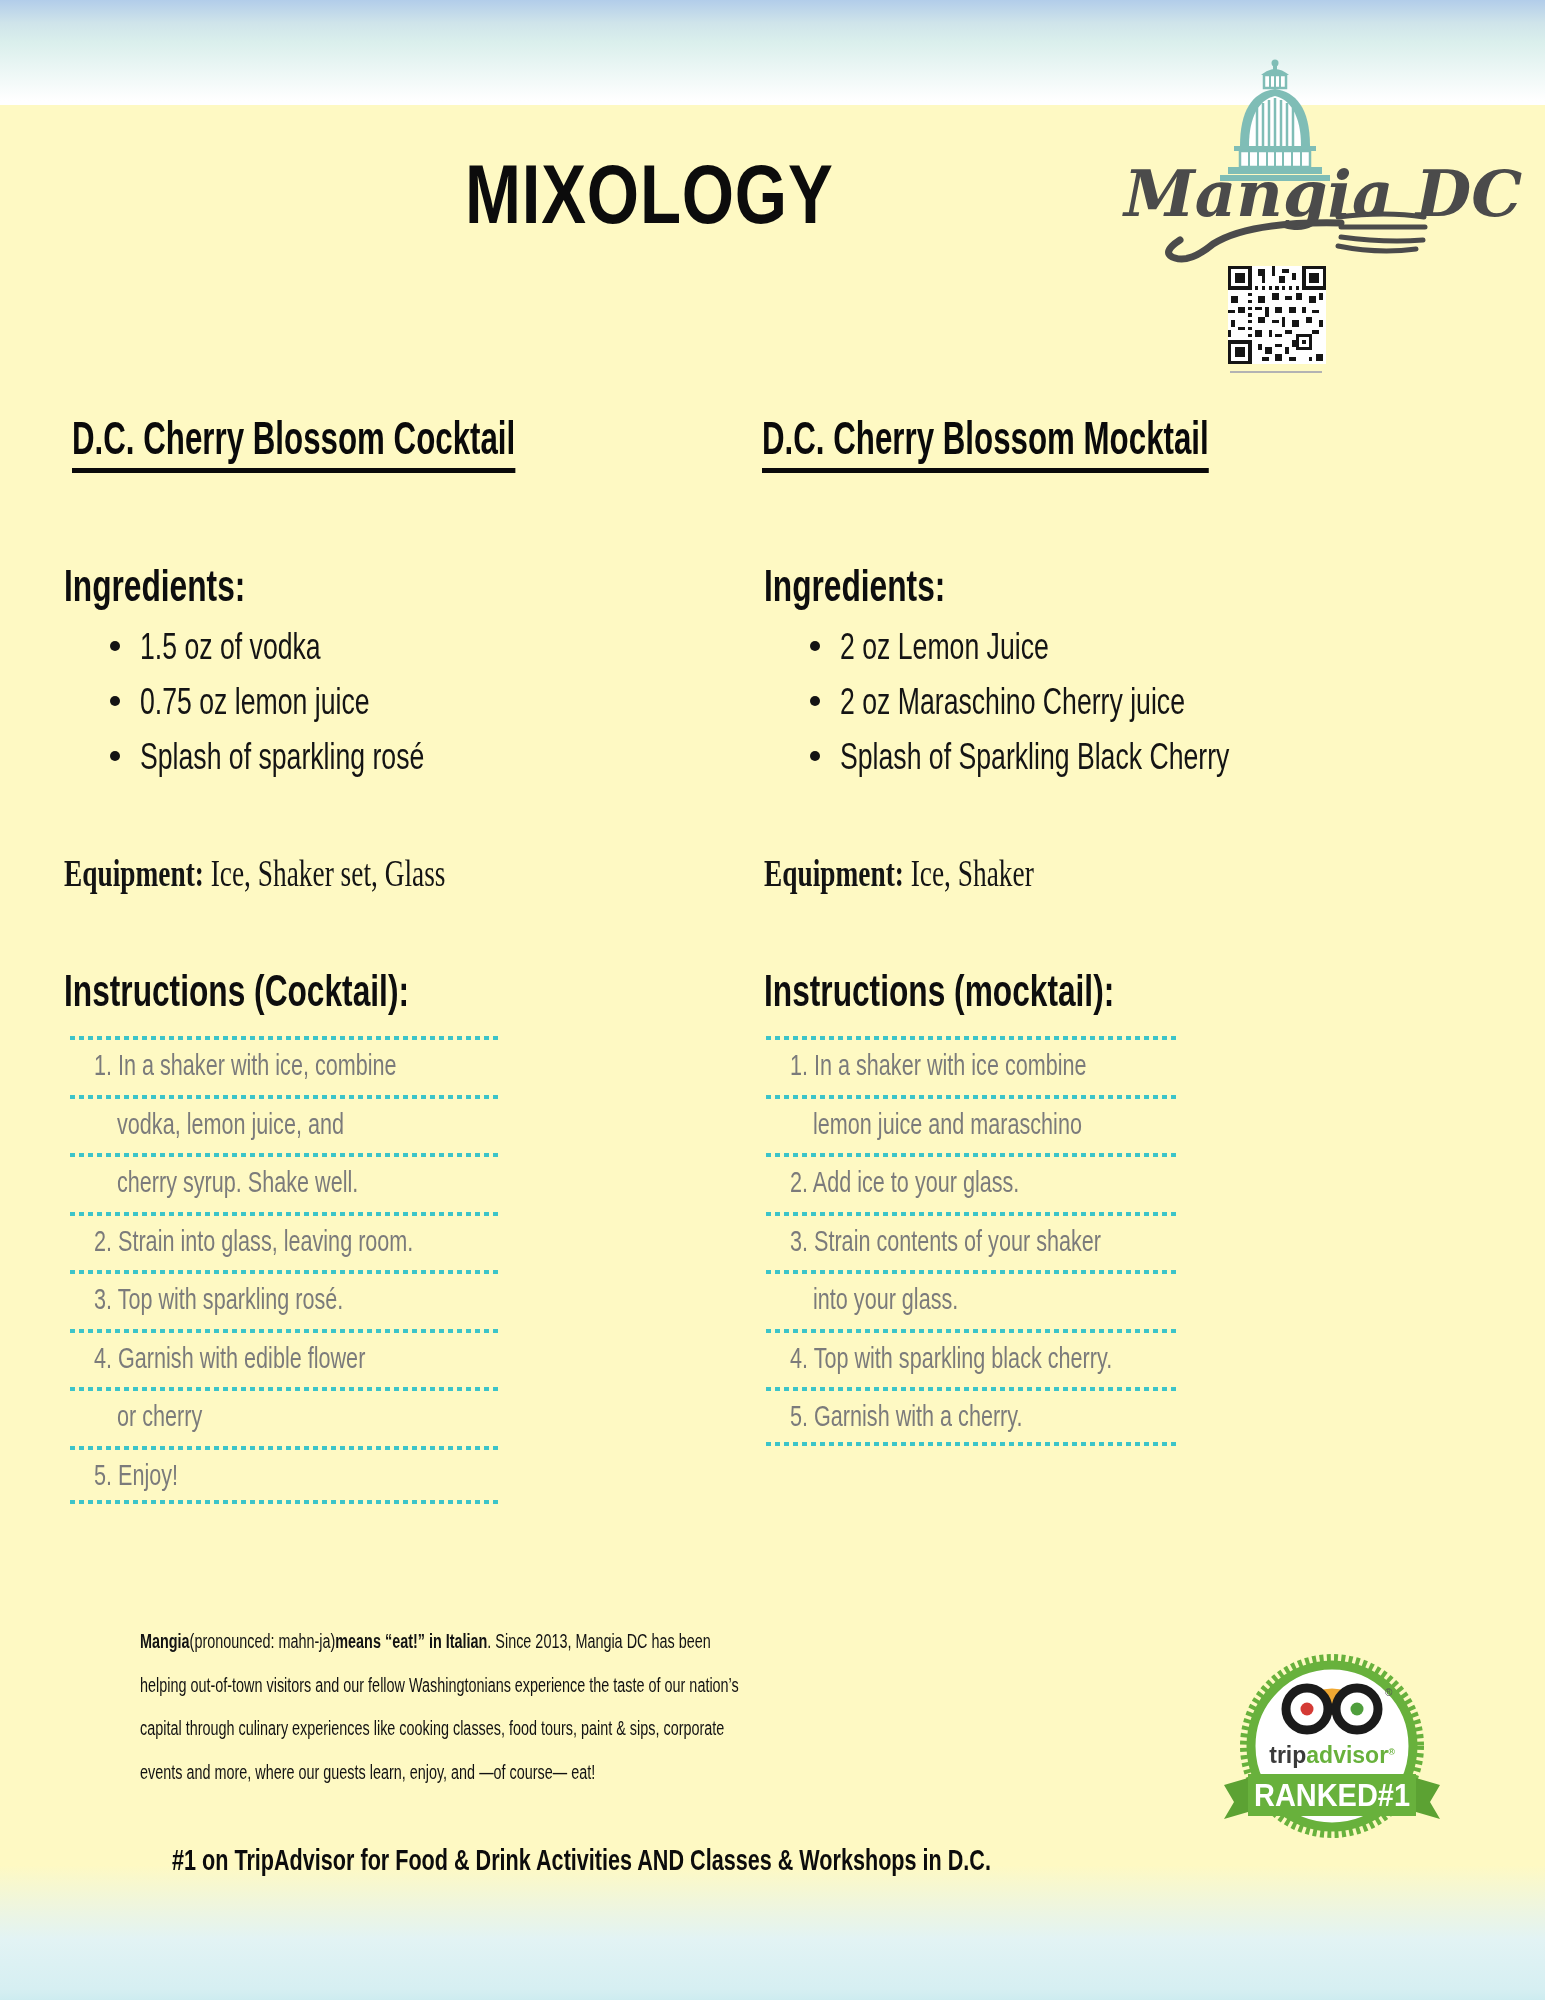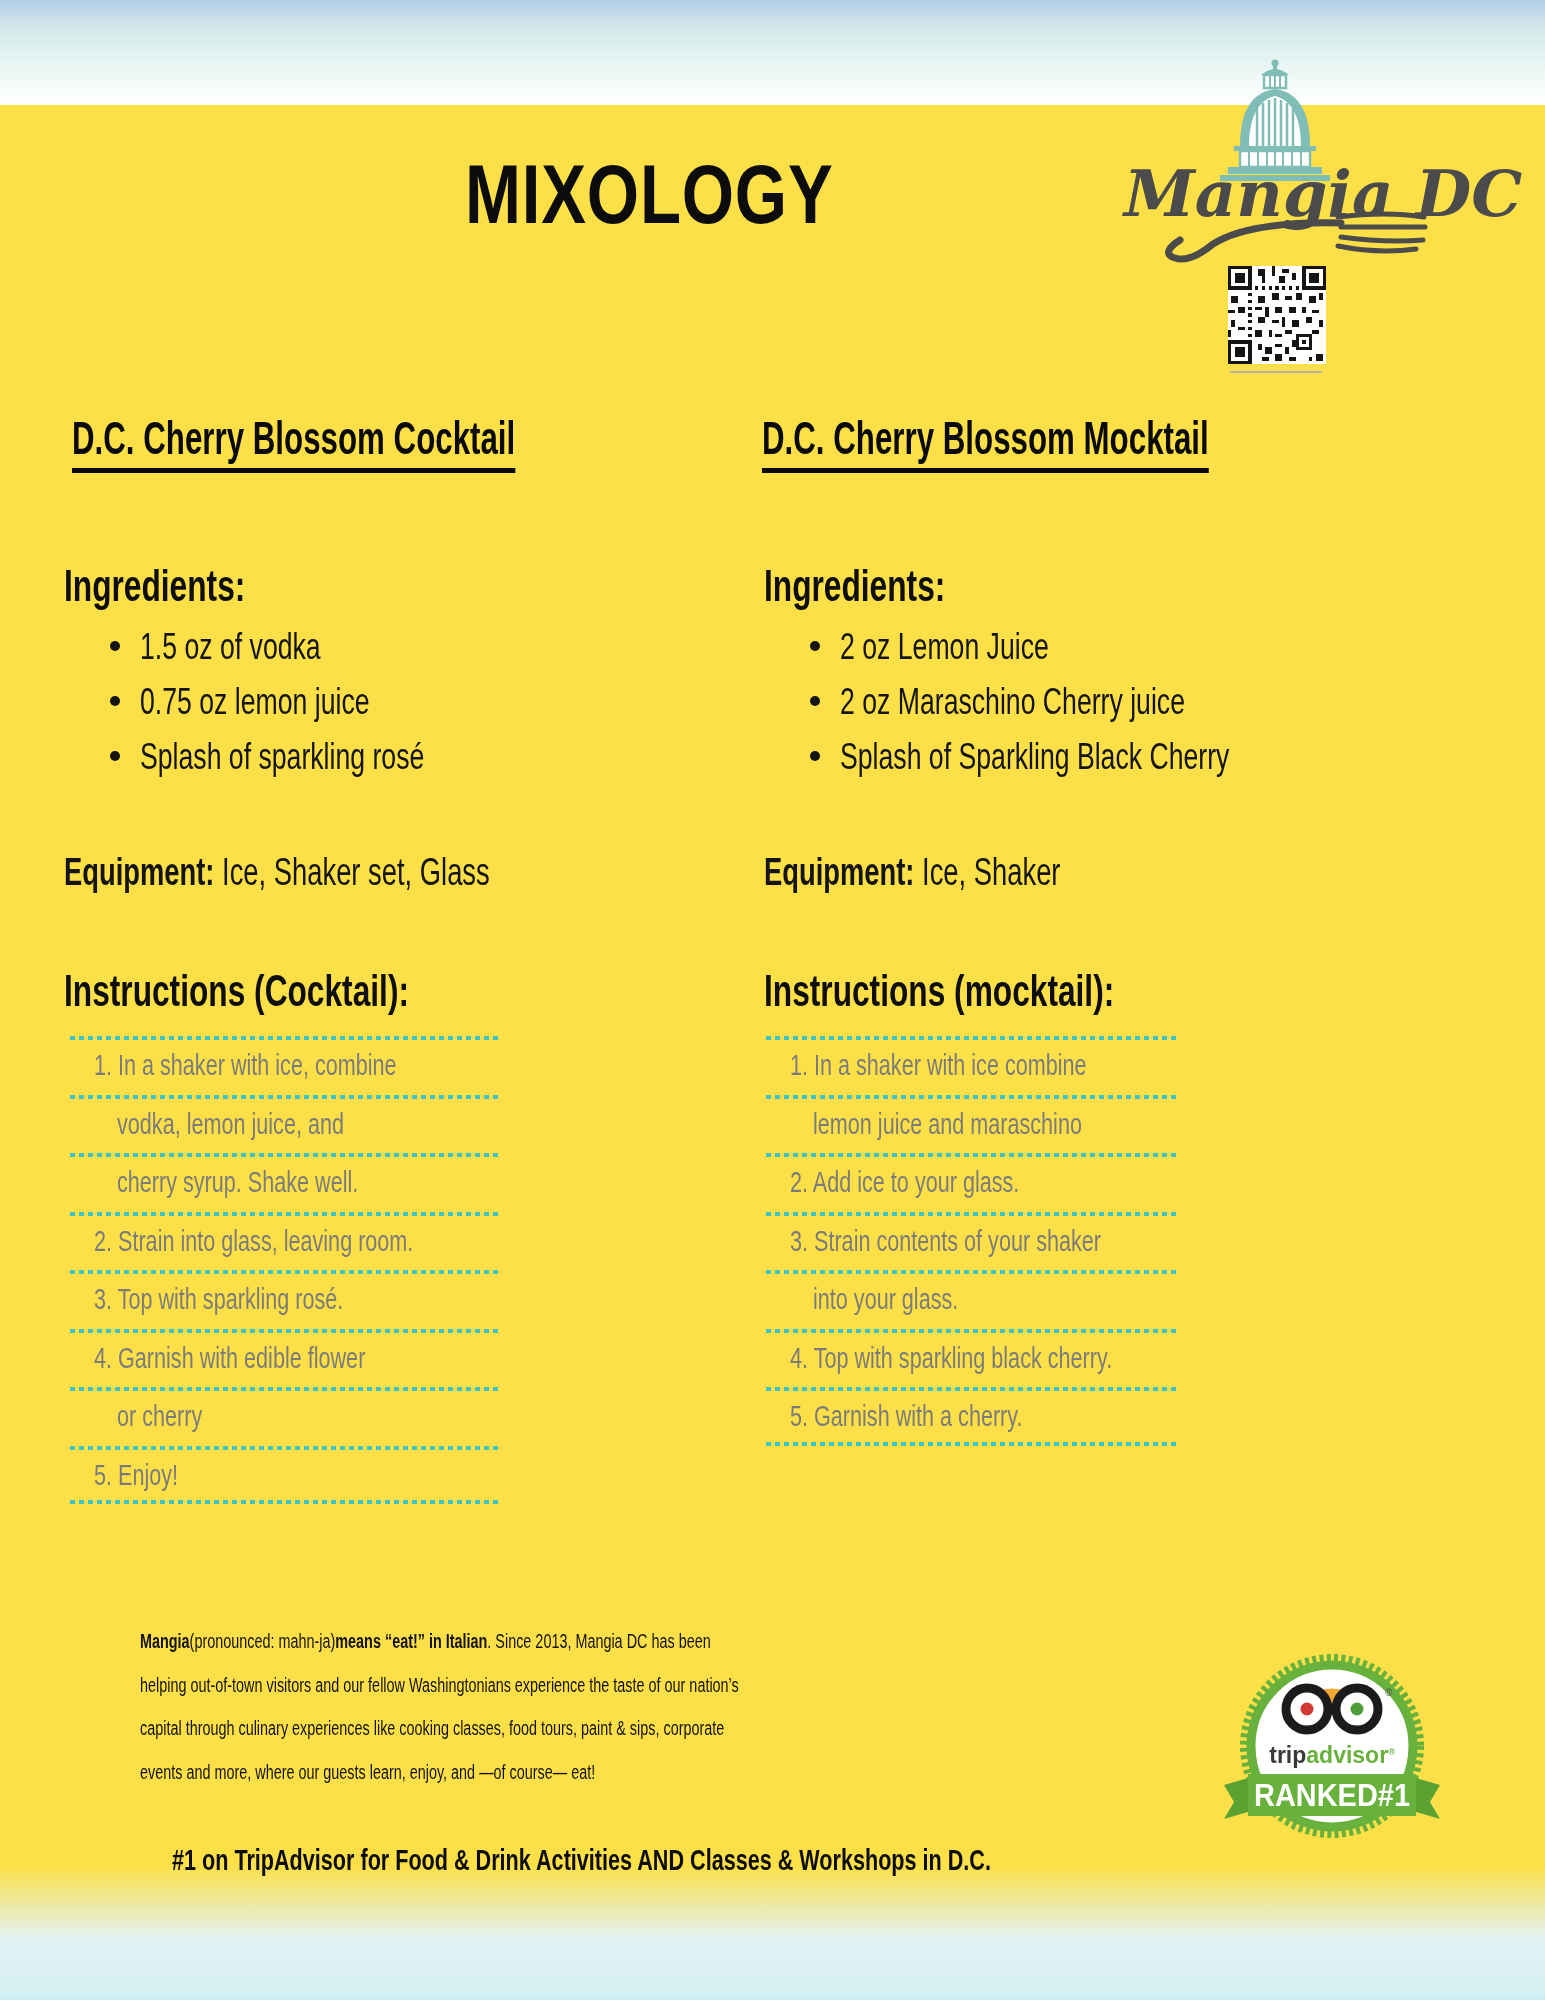--- a/index.html
+++ b/index.html
@@ -6,21 +6,21 @@
     --teal:#3cc4c9;
     --logoteal:#7fbdb6;
     --green:#68b13c;
     --ink:#161616;
     --gray:#7b7b7b;
   }
   *{margin:0;padding:0;box-sizing:border-box;}
   html,body{background:#ffffff;}
   .page{
     position:relative;width:1545px;height:2000px;overflow:hidden;
-    background:#fde047;font-family:"Liberation Sans",sans-serif;color:var(--ink);
+    background:#fef9c3;font-family:"Liberation Sans",sans-serif;color:var(--ink);
   }
   .grad-top{
     position:absolute;left:0;top:0;width:1545px;height:105px;
     background:linear-gradient(180deg,#b2cdea 0%,#cfe4ea 22%,#daefec 40%,#ffffff 96%);
   }
   .grad-bottom{
     position:absolute;left:0;bottom:0;width:1545px;height:135px;
     background:linear-gradient(180deg,rgba(255,255,255,0) 0%,#e2f3f4 55%,#d6eff2 92%,#cdecf0 100%);
   }
   .abs{position:absolute;}
@@ -40,21 +40,21 @@
   .ing-label-r{left:764px;top:561px;}
   .instr-label-l{left:64px;top:966px;}
   .instr-label-r{left:764px;top:966px;}
 
   .blist{width:640px;}
   .blist-l{left:62px;top:626px;}
   .blist-r{left:762px;top:626px;}
   .brow{position:relative;height:55px;padding-left:78px;font-size:37px;color:#141414;}
   .brow .dot{position:absolute;left:48px;top:15px;width:10px;height:10px;border-radius:50%;background:#141414;}
 
-  .equip{font-size:38px;color:#141414;}
+  .equip{font-size:38px;color:#141414;font-family:Liberation Serif, serif;}
   .equip b{font-weight:bold;}
   .equip-l{left:64px;top:851px;}
   .equip-r{left:764px;top:851px;}
 
   .instr{}
   .instr-l{left:70px;top:1036px;width:428px;}
   .instr-r{left:766px;top:1036px;width:412px;}
   .irow{position:relative;height:58.5px;padding-top:12px;font-size:30px;color:var(--gray);}
   .irow::before{
     content:"";position:absolute;left:0;right:0;top:0;height:4px;

